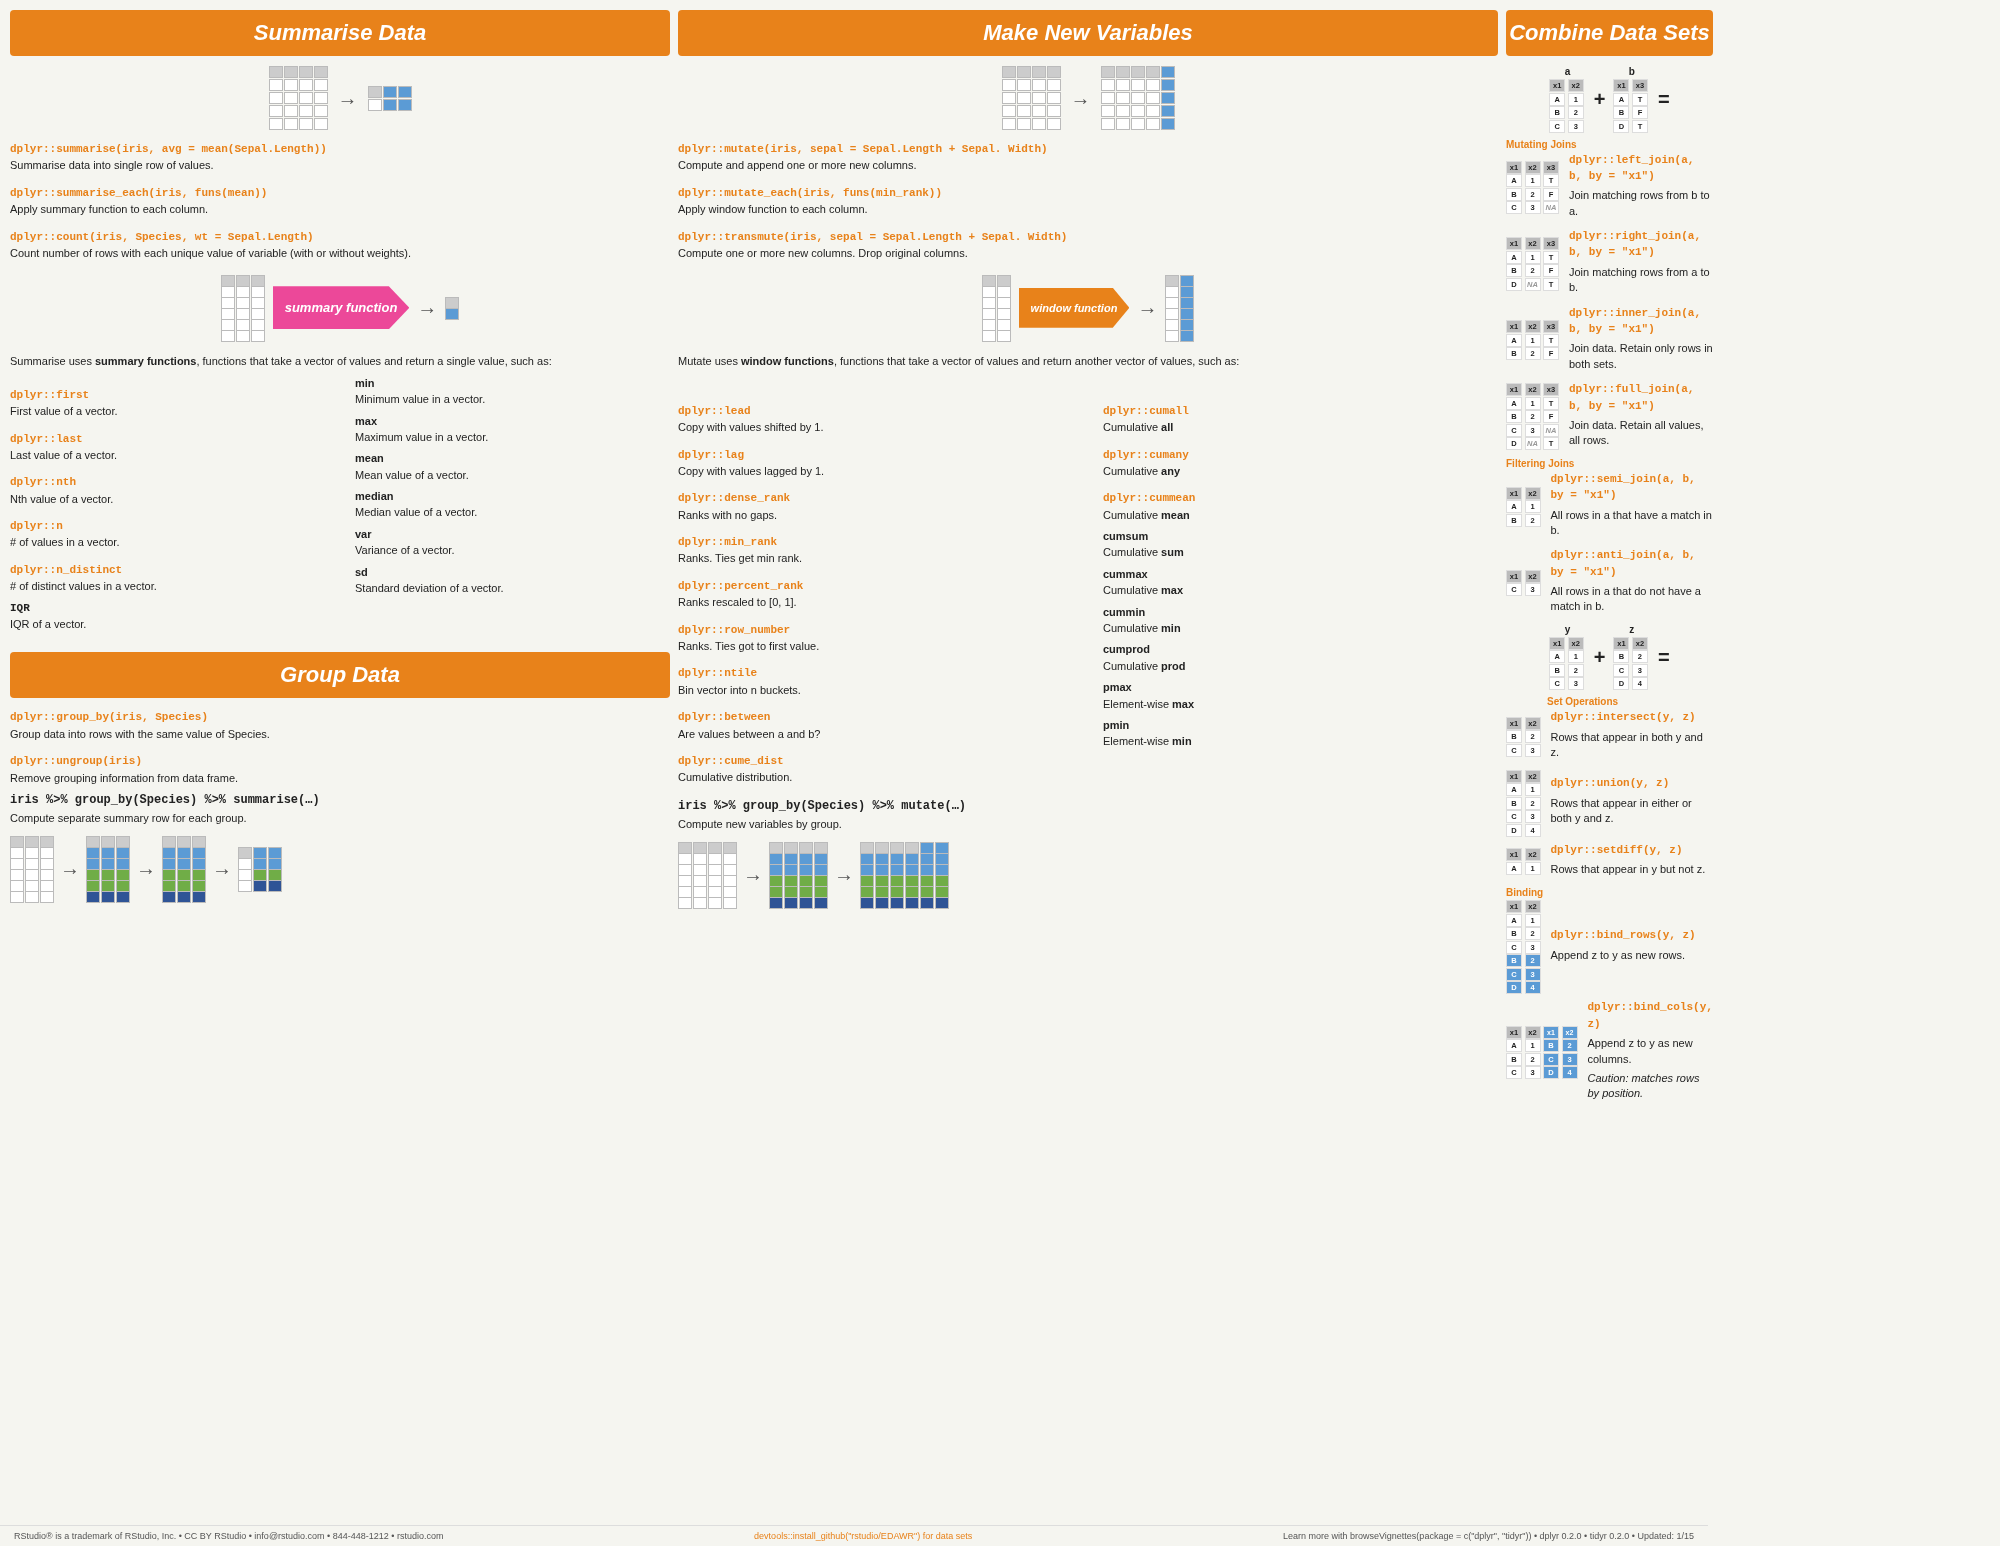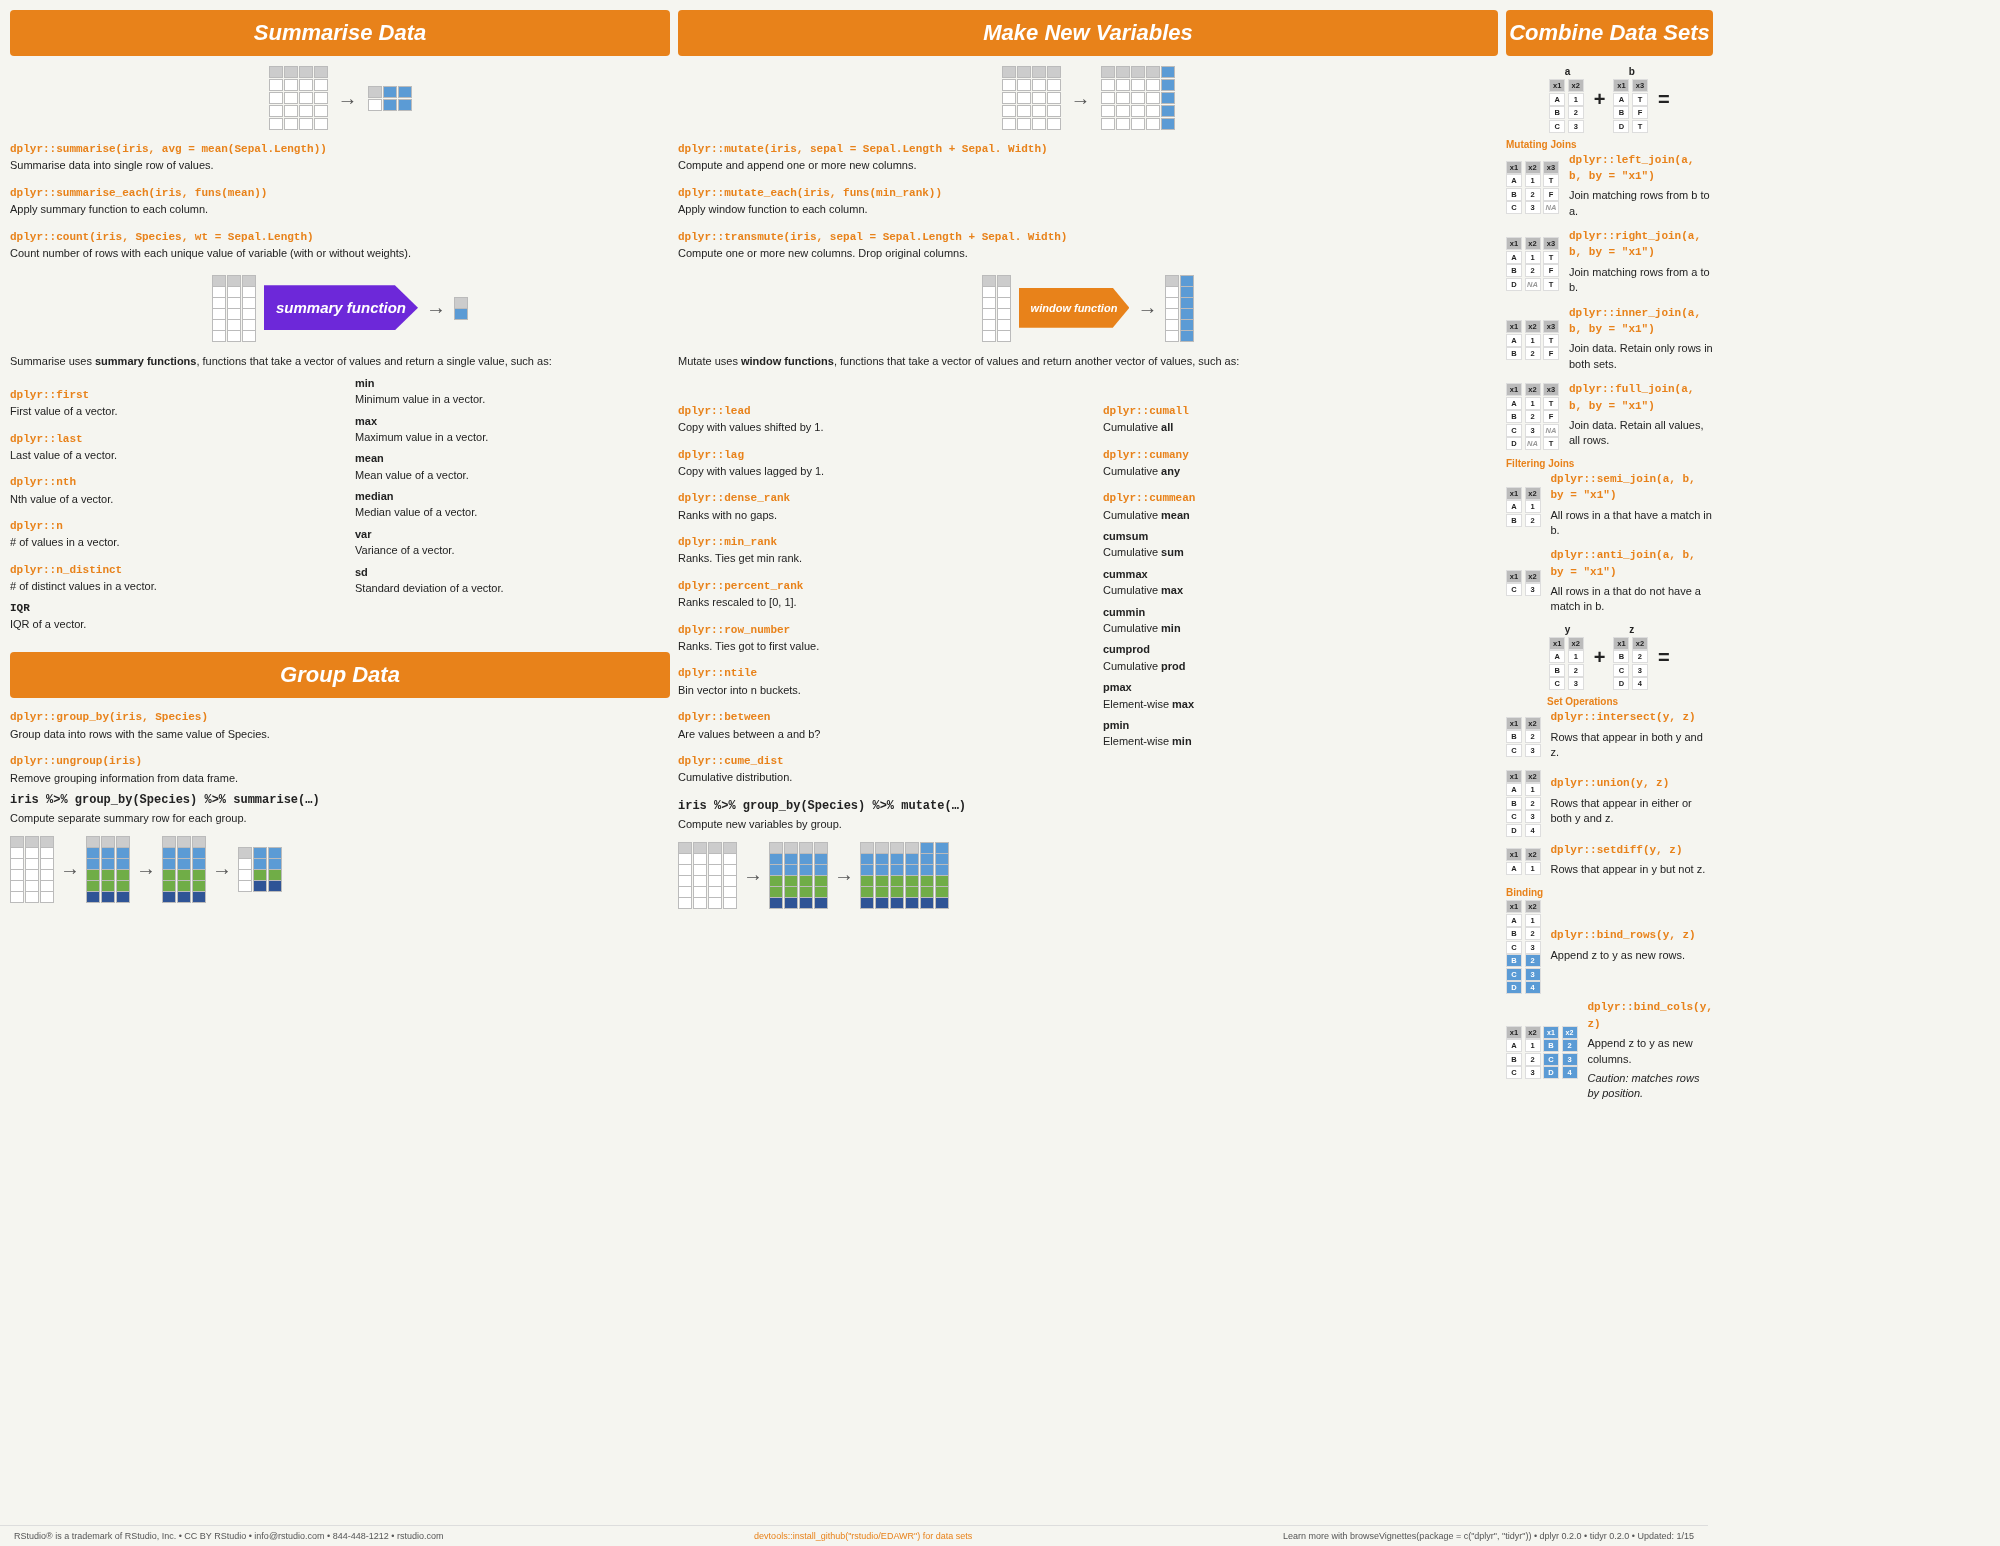--- a/index.html
+++ b/index.html
@@ -86,25 +86,25 @@
     
     .func-diagram {
       display: flex;
       align-items: center;
       justify-content: center;
       margin: 14px 0;
       gap: 8px;
     }
 
     .func-label-box {
-      background: #6d28d9;
+      background: #ec4899;
       color: white;
       font-weight: bold;
       font-style: italic;
-      font-size: 15px;
+      font-size: 13px;
       padding: 14px 12px;
       clip-path: polygon(0 0, 85% 0, 100% 50%, 85% 100%, 0 100%);
       text-align: center;
       min-width: 100px;
     }
 
     .func-label-box-orange {
       background: #e8821a;
       color: white;
       font-weight: bold;

